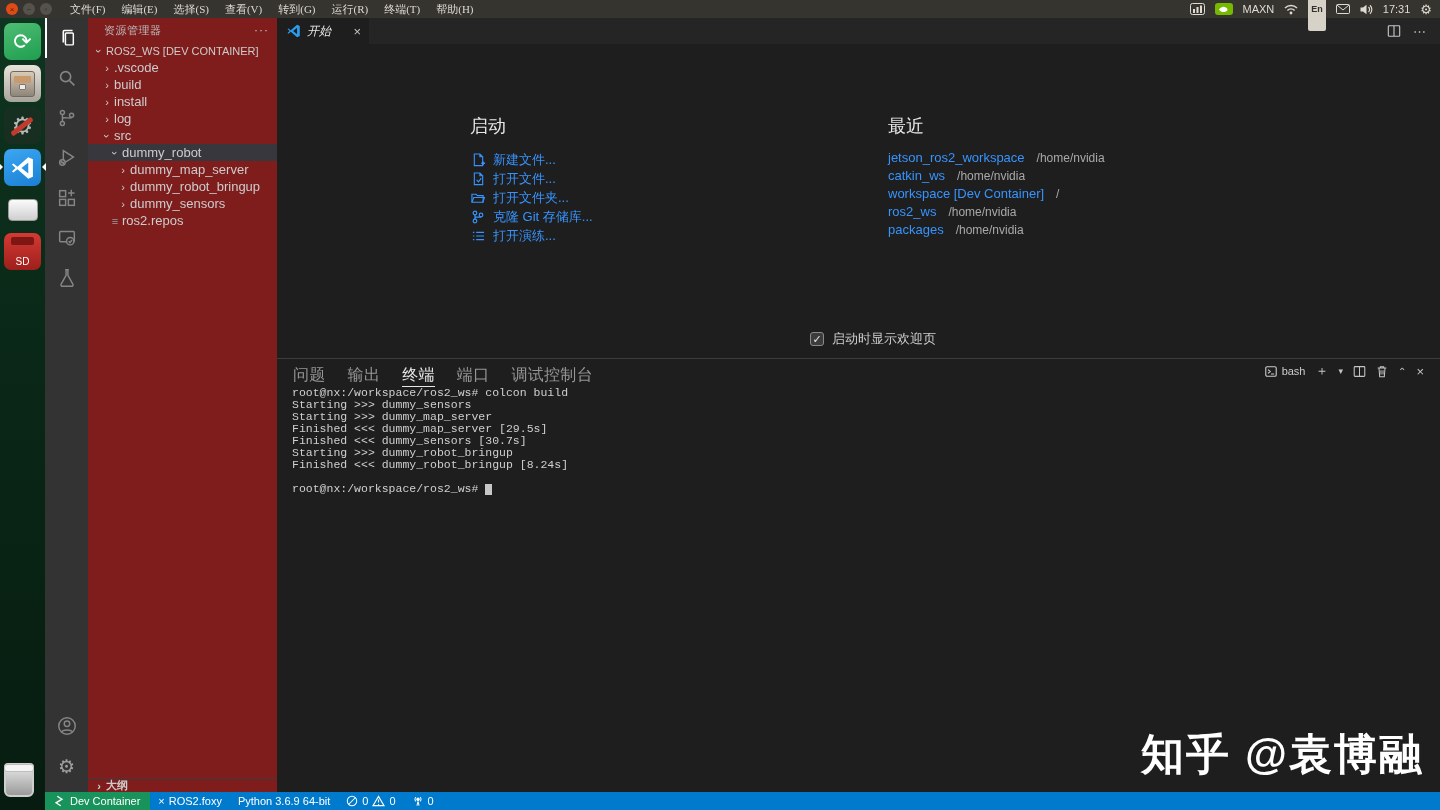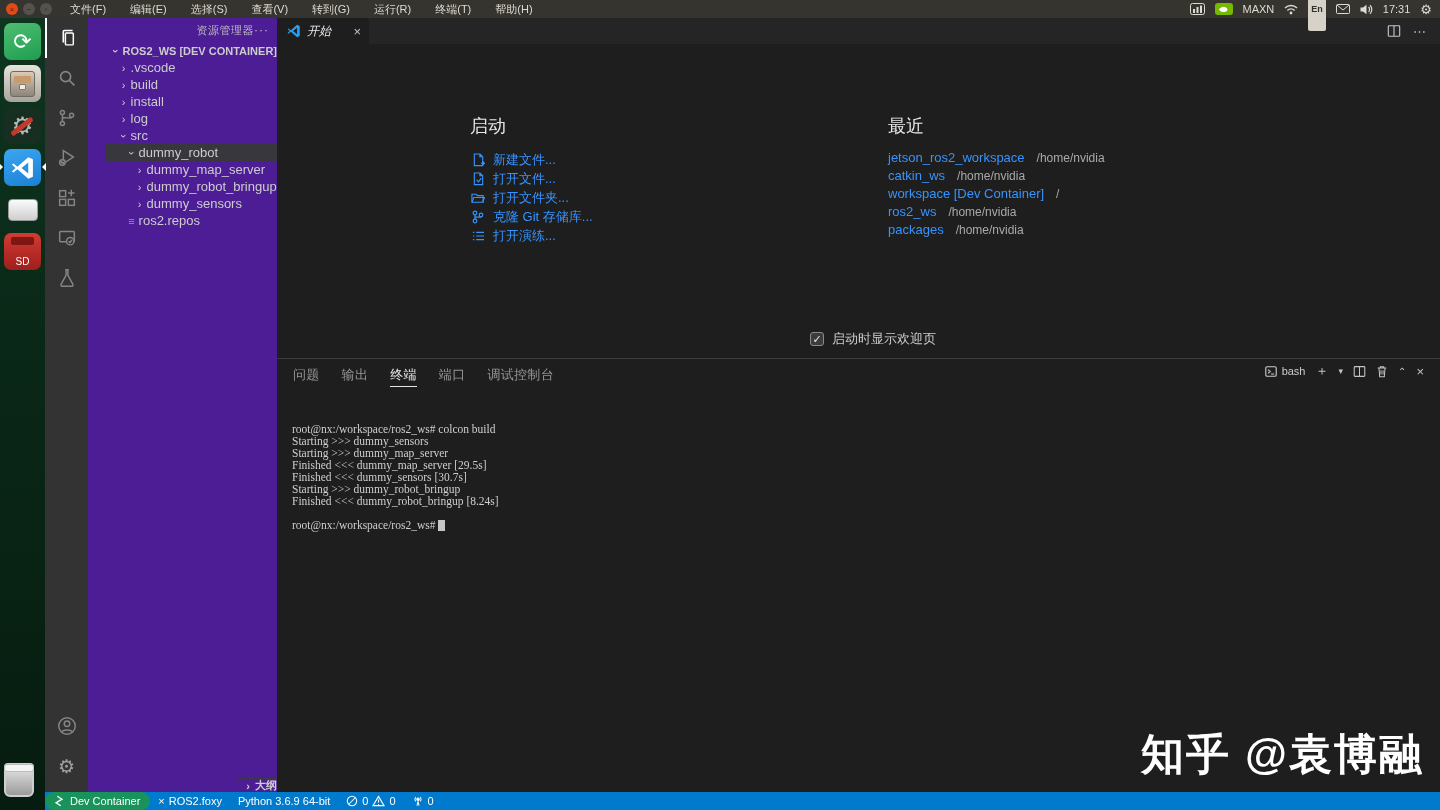--- a/index.html
+++ b/index.html
@@ -5,21 +5,21 @@
   * { margin:0; padding:0; box-sizing:border-box; }
   html,body { width:1440px; height:810px; }
   body { font-family:"Liberation Sans", sans-serif; background:#000; }
   .screen { position:relative; width:1440px; height:810px; overflow:hidden; background:#1e1e1e; }
 
   
   .topbar { position:absolute; left:0; top:0; width:1440px; height:18px; background:#36342f; color:#dfdbd2; display:flex; align-items:center; font-size:11px; z-index:50; }
   .winctl { display:flex; gap:5px; padding:0 10px 0 6px; align-items:center; }
   .wbtn { width:12px; height:12px; border-radius:50%; background:#55524b; display:flex; align-items:center; justify-content:center; font-size:8px; color:#2e2b26; }
   .wbtn.close { background:#df4b16; color:#5c1c06; }
-  .menus { display:flex; gap:8px; }
+  .menus { display:flex; gap:0;font-family:Liberation Serif, serif; }
   .menu-item { padding:0 8px; line-height:18px; cursor:default; }
   .tray { margin-left:auto; display:flex; align-items:center; gap:10px; padding-right:8px; }
   .tray-ico { display:flex; align-items:center; }
   .nvbadge { background:#76b900; border-radius:3px; width:18px; height:12px; display:flex; align-items:center; justify-content:center; }
   .kbd-en { background:#d6d2c8; color:#33312c; border-radius:2px; font-size:9px; padding:16px 3px; line-height:12px; font-weight:bold; }
   .clock { font-size:11px; }
 
   
   .dock { position:absolute; left:0; top:18px; width:45px; height:792px; background:linear-gradient(180deg,#0e3520 0%,#0a2817 40%,#061c10 100%); z-index:40; }
   .dock-item { position:relative; width:37px; height:37px; margin:5px auto 4px auto; border-radius:7px; display:flex; align-items:center; justify-content:center; }
@@ -48,27 +48,27 @@
   .vsc-main { flex:1; display:flex; min-height:0; }
 
   
   .actbar { width:43px; background:#333333; display:flex; flex-direction:column; align-items:center; position:relative; }
   .act-ico { width:43px; height:40px; display:flex; align-items:center; justify-content:center; color:#858585; }
   .act-ico.active { color:#ffffff; border-left:2px solid #fff; }
   .act-bottom { margin-top:auto; display:flex; flex-direction:column; align-items:center; padding-bottom:6px; }
   .gear-glyph { font-size:19px; color:#a0a0a0; line-height:1; }
 
   
-  .sidebar { width:189px; background:#4c1d95; color:#cccccc; display:flex; flex-direction:column; font-size:13px; position:relative;align-items:flex-end; }
+  .sidebar { width:189px; background:#7f1d1d; color:#cccccc; display:flex; flex-direction:column; font-size:13px; position:relative; }
   .sb-head { height:24px; display:flex; align-items:center; padding:0 8px 0 16px; font-size:11px; color:#bbbbbb; letter-spacing:.5px; }
   .sb-head .dots { margin-left:auto; color:#c5c5c5; letter-spacing:1px; font-size:12px; }
   .tree { flex:1; overflow:hidden; }
   .tree-row { height:17px; display:flex; align-items:center; white-space:nowrap; cursor:pointer; }
   .tree-row.selected { background:#37373d; }
-  .tree-row.root { font-weight:bold; font-size:11px; }
+  .tree-row.root { font-weight:normal; font-size:11px; }
   .chev { width:14px; text-align:center; font-size:11px; color:#cccccc; display:inline-block; flex:none; }
   .chev.exp { transform:rotate(90deg); }
   .fileico { width:14px; text-align:center; font-size:11px; color:#9f9f9f; flex:none; }
   .lvl0 { padding-left:4px; } .lvl1 { padding-left:12px; } .lvl2 { padding-left:20px; } .lvl3 { padding-left:28px; }
   .outline-row { height:14px; border-top:1px solid #3c3c3c; display:flex; align-items:center; font-size:11px; font-weight:bold; color:#cccccc; padding-left:4px; }
 
   
   .editor-col { flex:1; display:flex; flex-direction:column; min-width:0; background:#1e1e1e; }
   .tabbar { height:26px; background:#252526; display:flex; align-items:stretch; }
   .tab { background:#1e1e1e; display:flex; align-items:center; gap:6px; padding:0 8px 0 10px; width:92px; }
@@ -87,32 +87,32 @@
   .recent-row { display:flex; align-items:baseline; gap:12px; height:18px; }
   .recent-path { color:#a9a9a9; font-size:12px; }
   .wel-checkbox { position:absolute; left:533px; top:286px; display:flex; align-items:center; gap:8px; }
   .cbox { width:14px; height:14px; border:1px solid #8a8a8a; border-radius:3px; background:#3c3c3c; color:#e7e7e7; font-size:11px; display:flex; align-items:center; justify-content:center; cursor:pointer; }
   .cbox-label { font-size:13px; color:#cccccc; }
 
   
   .panel { flex:1; border-top:1px solid #3c3c3c; display:flex; flex-direction:column; min-height:0; }
   .panel-head { height:24px; display:flex; align-items:center; padding:0 8px 0 16px; }
   .panel-tabs { display:flex; gap:22px; }
-  .ptab { font-size:13px; color:#969696; line-height:22px; cursor:pointer; letter-spacing:.3px;margin-top:8px; }
+  .ptab { font-size:16px; color:#969696; line-height:22px; cursor:pointer; letter-spacing:.3px;margin-top:8px; }
   .ptab.active { color:#e7e7e7; border-bottom:1px solid #e7e7e7; }
   .panel-actions { margin-left:auto; display:flex; align-items:center; gap:10px; color:#c5c5c5; padding-right:8px; }
   .shell-sel { display:flex; align-items:center; gap:5px; font-size:11px; color:#cccccc; cursor:pointer; }
   .pa-ico { font-size:13px; cursor:pointer; display:flex; align-items:center; }
-  .term { flex:1; padding:4px 0 0 15px; font-family:Liberation Serif, serif; font-size:11.5px; line-height:12px; color:#cfcfcf;margin-top:36px; }
+  .term { flex:1; padding:4px 0 0 15px; font-family:Liberation Mono, monospace; font-size:11.5px; line-height:12px; color:#cfcfcf; }
   .tline { white-space:pre; min-height:12px; }
   .cursor { display:inline-block; width:7px; height:11px; background:#c7c7c7; vertical-align:text-bottom; }
 
   
   .statusbar { height:18px; background:#007acc; display:flex; align-items:center; color:#ffffff; font-size:11px; }
-  .sb-remote { background:#19935c; height:18px; display:flex; align-items:center; gap:5px; padding:0 10px 0 8px; cursor:pointer;border-radius:9px; }
+  .sb-remote { background:#19935c; height:18px; display:flex; align-items:center; gap:5px; padding:0 10px 0 8px; cursor:pointer; }
   .sb-item { display:flex; align-items:center; gap:4px; padding:0 8px; height:18px; cursor:pointer; }
   .sb-x { font-size:11px; }
 
   
   .watermark { position:absolute; right:16px; bottom:26px; color:#ffffff; font-size:43px; font-weight:600; letter-spacing:2px; z-index:60; }
 
   svg { display:block; }
 </style>
 </head>
 <body>

